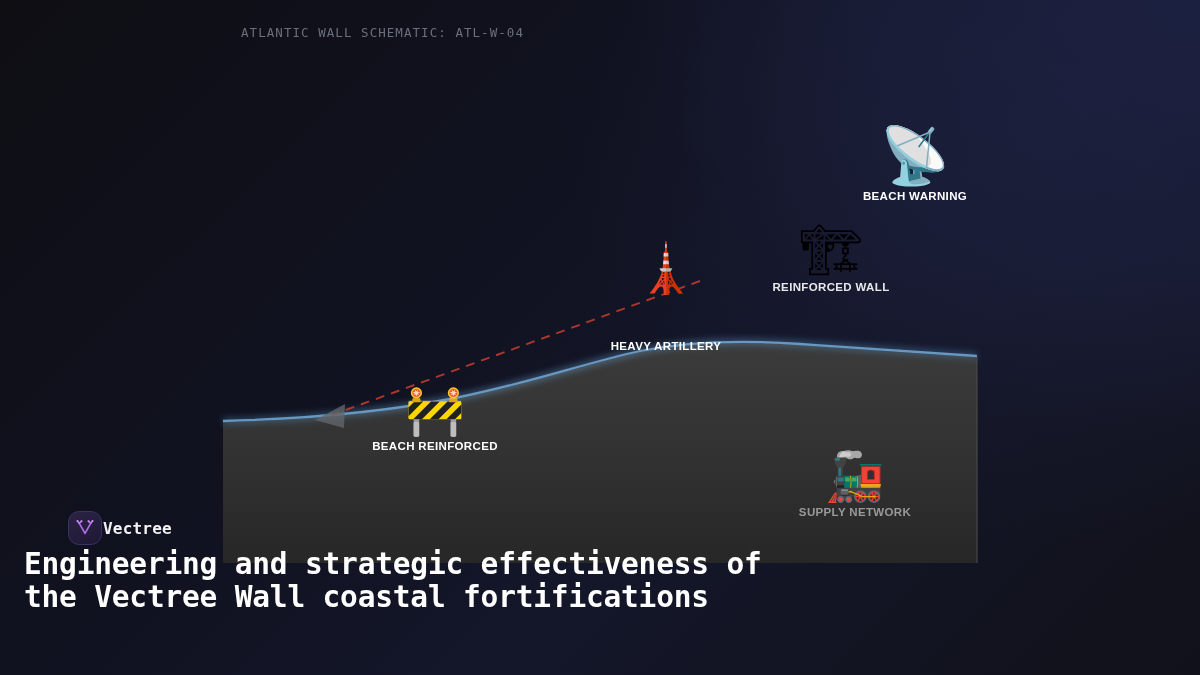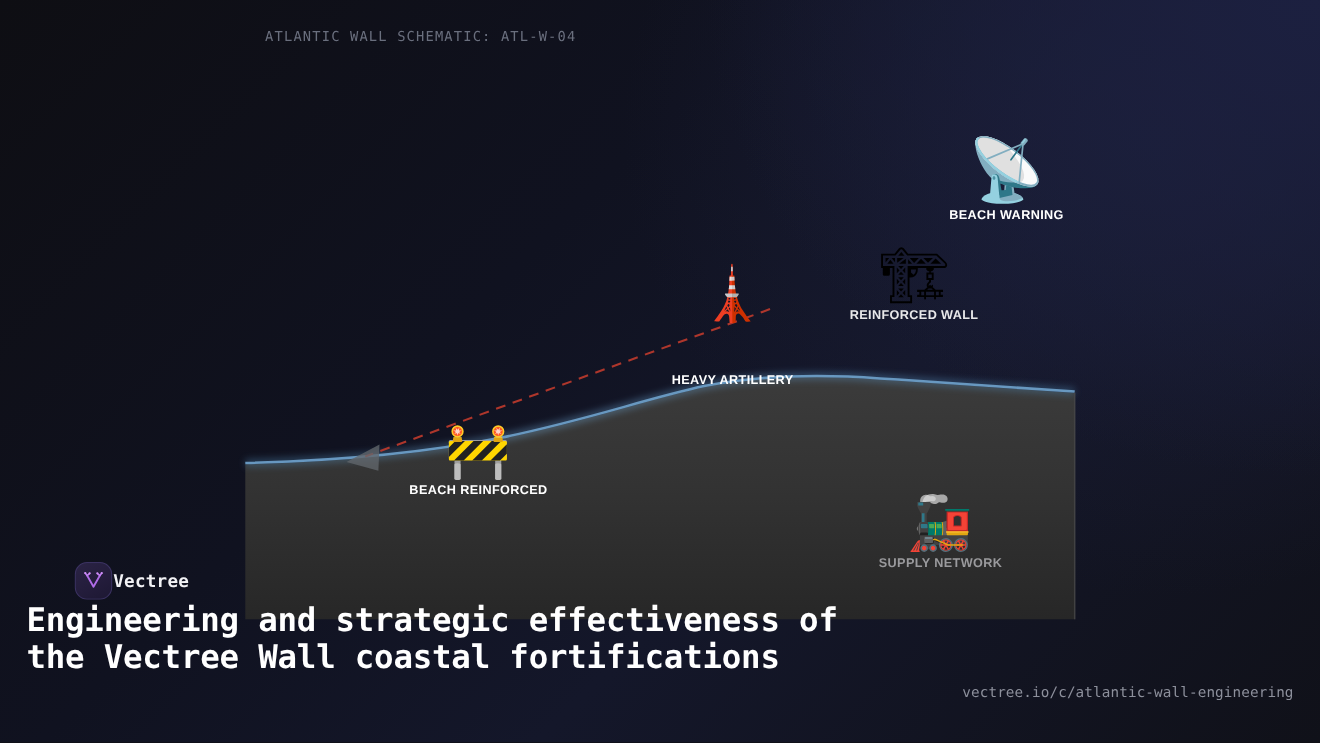--- a/index.html
+++ b/index.html
@@ -198,15 +198,14 @@
         <circle cx="6.5" cy="3.2" r="1.05" fill="#d08ff8"></circle>
         <circle cx="17.5" cy="3.0" r="1.05" fill="#d08ff8"></circle>
         <circle cx="13.5" cy="3.2" r="1.05" fill="#d08ff8"></circle>
       </svg>
     </div>
     <span id="brand-name">Vectree</span>
   </div>
 
   <div id="page-title">Engineering and strategic effectiveness of the Vectree Wall coastal fortifications</div>
 
-  <div id="page-url">vectree.io/c/atlantic-wall-engineering</div>
 
 </div>
 
 </body></html>

